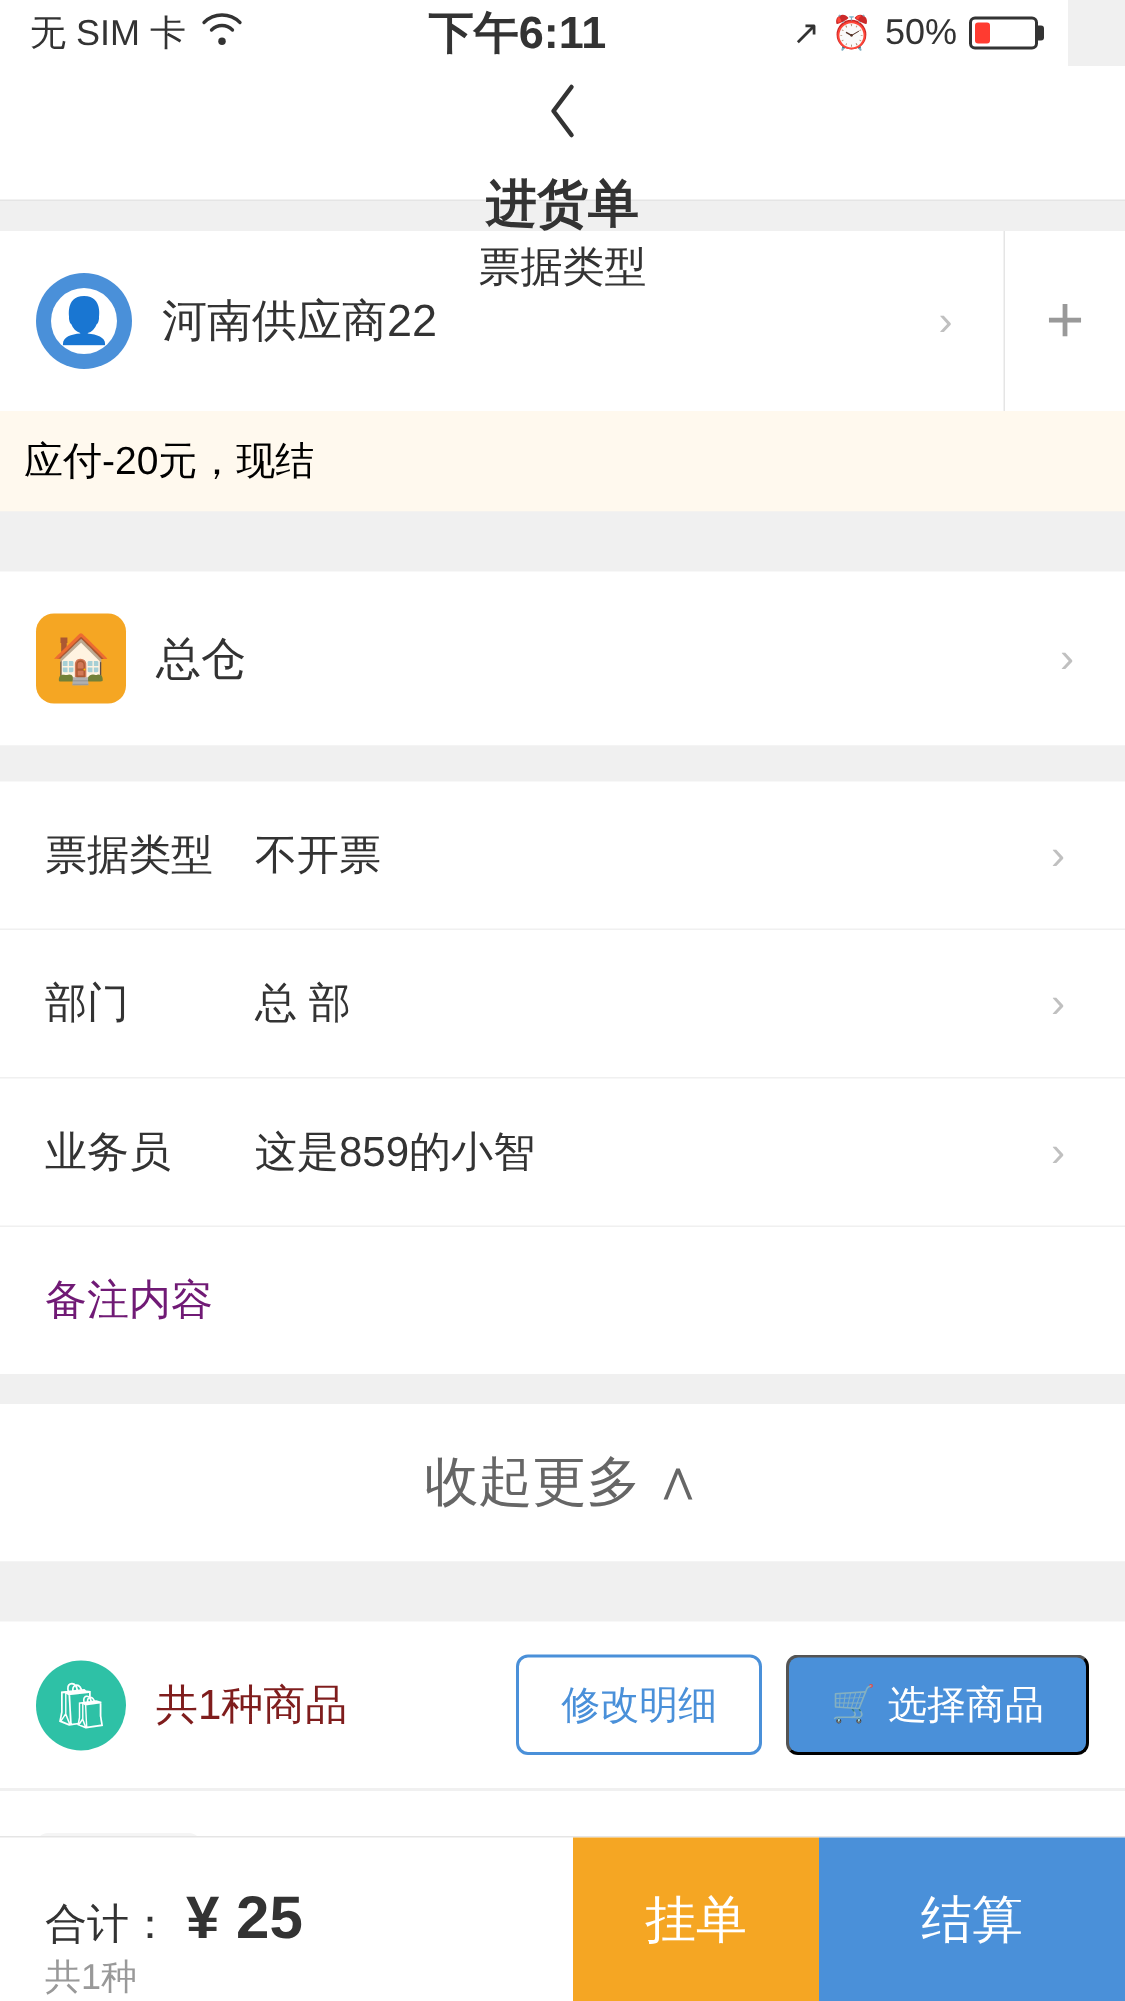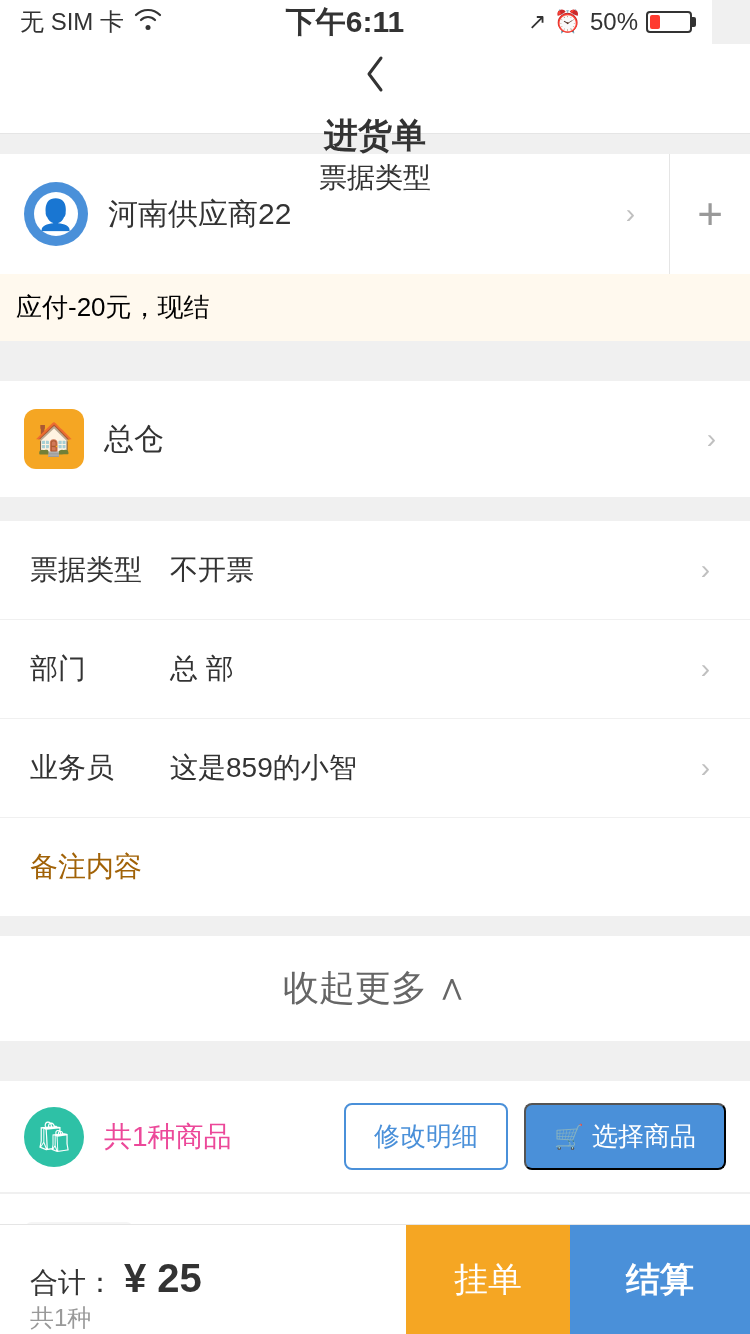--- a/index.html
+++ b/index.html
@@ -208,21 +208,21 @@
       flex-shrink: 0;
     }
     .form-value {
       flex: 1;
       font-size: 28px;
       color: #333;
     }
     .form-placeholder {
       flex: 1;
       font-size: 28px;
-      color: #a16207;
+      color: #701a75;
     }
 
     
     .collapse-btn {
       background: #fff;
       margin-top: 20px;
       padding: 28px 30px;
       text-align: center;
       font-size: 36px;
       color: #666;
@@ -244,21 +244,21 @@
       background: #2ec1a6;
       display: flex;
       align-items: center;
       justify-content: center;
       margin-right: 20px;
       flex-shrink: 0;
     }
     .products-count {
       flex: 1;
       font-size: 28px;
-      color: #ec4899;
+      color: #7f1d1d;
     }
     .edit-detail-btn {
       border: 2px solid #4a90d9;
       color: #4a90d9;
       background: #fff;
       font-size: 26px;
       padding: 14px 28px;
       border-radius: 8px;
       margin-right: 16px;
       cursor: pointer;
@@ -363,29 +363,28 @@
       width: 164px;
       background: #f5a623;
       display: flex;
       align-items: center;
       justify-content: center;
       font-size: 34px;
       color: #fff;
       cursor: pointer;
     }
     .settle-btn {
-      width: 180px;
+      width: 204px;
       background: #4a90d9;
       display: flex;
       align-items: center;
       justify-content: center;
       font-size: 34px;
       color: #fff;
       cursor: pointer;
-      font-weight: bold;
     }
   </style>
 </head>
 <body>
 
 <div class="status-bar">
   <div class="status-left">
     <span>无 SIM 卡</span>
     <span>
       <svg width="28" height="22" viewBox="0 0 28 22" fill="none">

